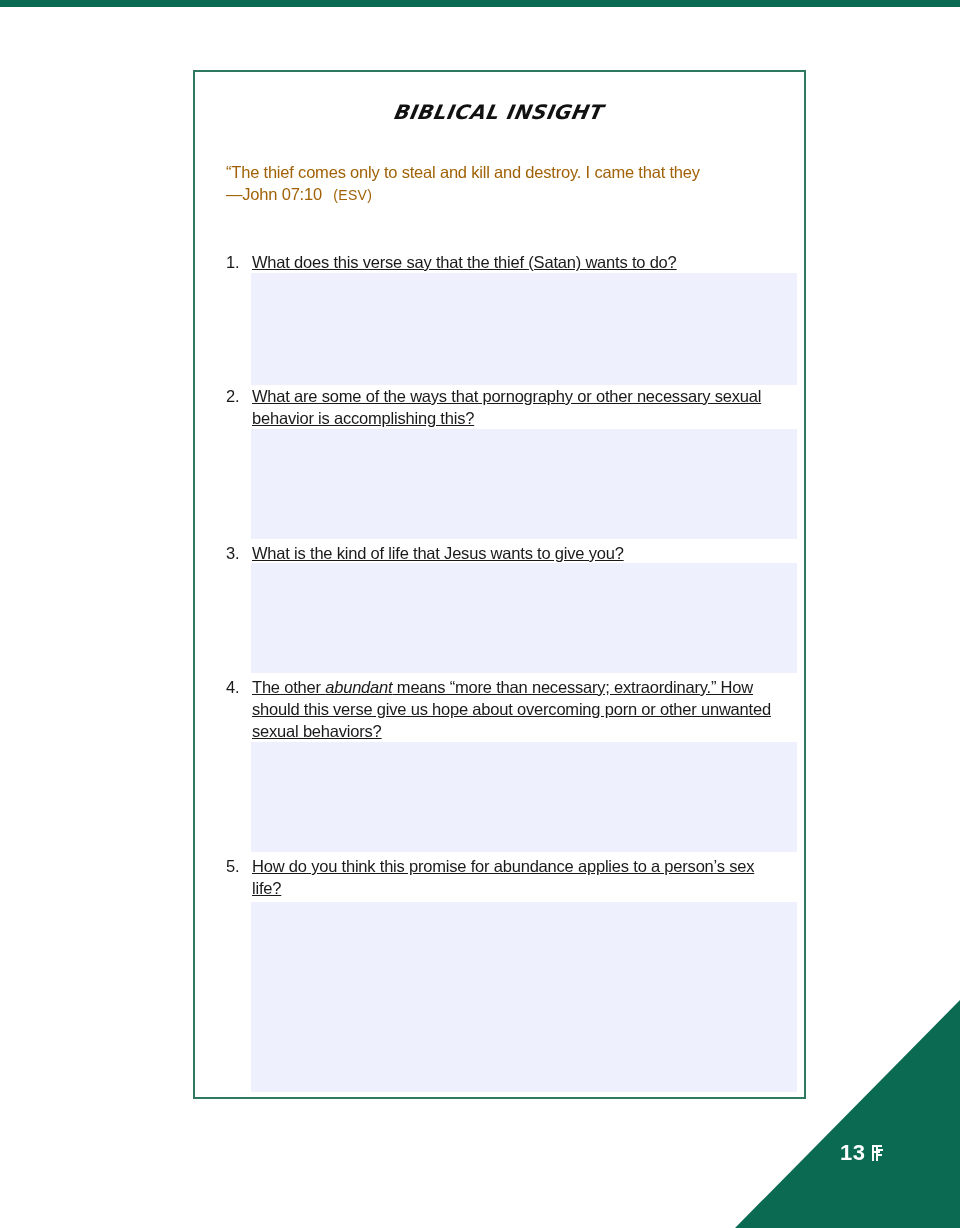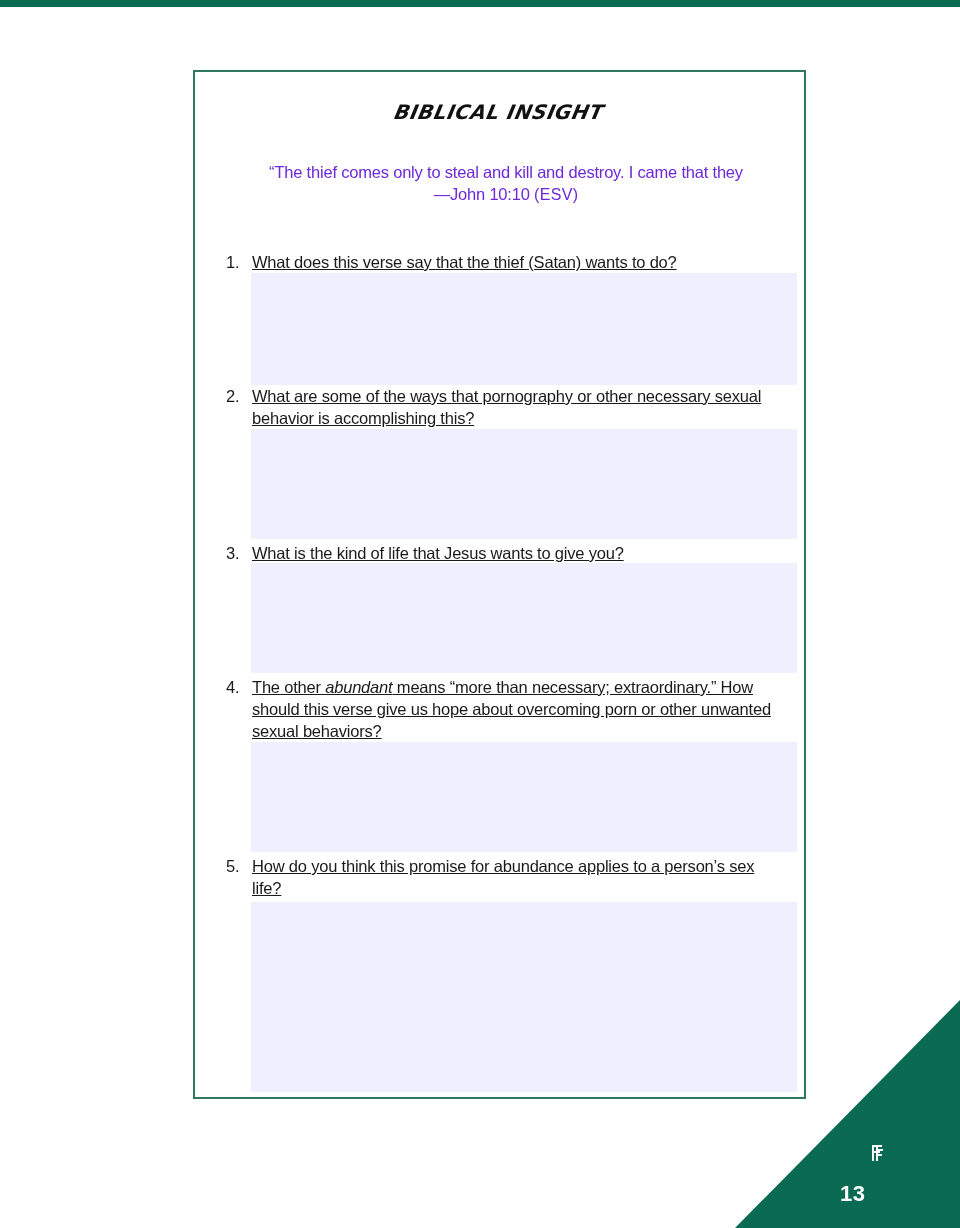--- a/index.html
+++ b/index.html
@@ -42,26 +42,26 @@
     transform: skewX(-12deg);
     color: #111111;
   }
   .verse {
     position: absolute;
     left: 31px; top: 89px;
     width: 560px;
     font-size: 16.5px;
     line-height: 22px;
     letter-spacing: -0.2px;
-    color: #6d28d9;
-    text-align: center;
+    color: #a16207;
   }
   .verse .ref-small {
-    font-size: 16px;
+    font-size: 14px;
     letter-spacing: 0.3px;
+    margin-left: 7px;
   }
   .question {
     position: absolute;
     left: 31px;
     width: 560px;
     font-size: 16.5px;
     line-height: 22px;
     letter-spacing: -0.2px;
     color: #1a1a1a;
     display: flex;
@@ -90,21 +90,20 @@
     width: 960px; height: 1228px;
     pointer-events: none;
   }
   .page-number {
     position: absolute;
     left: 840px; top: 1140px;
     font-size: 22px;
     font-weight: bold;
     color: #ffffff;
     letter-spacing: 0.5px;
-    margin-top: 41px;
   }
   .logo-mark {
     position: absolute;
     left: 871px; top: 1143px;
     width: 14px; height: 20px;
   }
 </style>
 </head>
 <body>
 
@@ -112,21 +111,21 @@
 
   <div class="top-bar"></div>
 
   <div class="insight-box">
 
     <div class="insight-title">BIBLICAL INSIGHT</div>
 
     <div class="verse">
       <div>“The thief comes only to steal and kill and destroy. I came that they</div>
       <div>
-        <span>—John 10:10</span>
+        <span>—John 07:10</span>
         <span class="ref-small">(ESV)</span>
       </div>
     </div>
 
     <div class="question" style="top:179px;">
       <span class="q-num">1.</span>
       <span class="q-text">What does this verse say that the thief (Satan) wants to do?</span>
     </div>
     <div class="answer-box" style="top:201px; height:112px;"></div>
 

